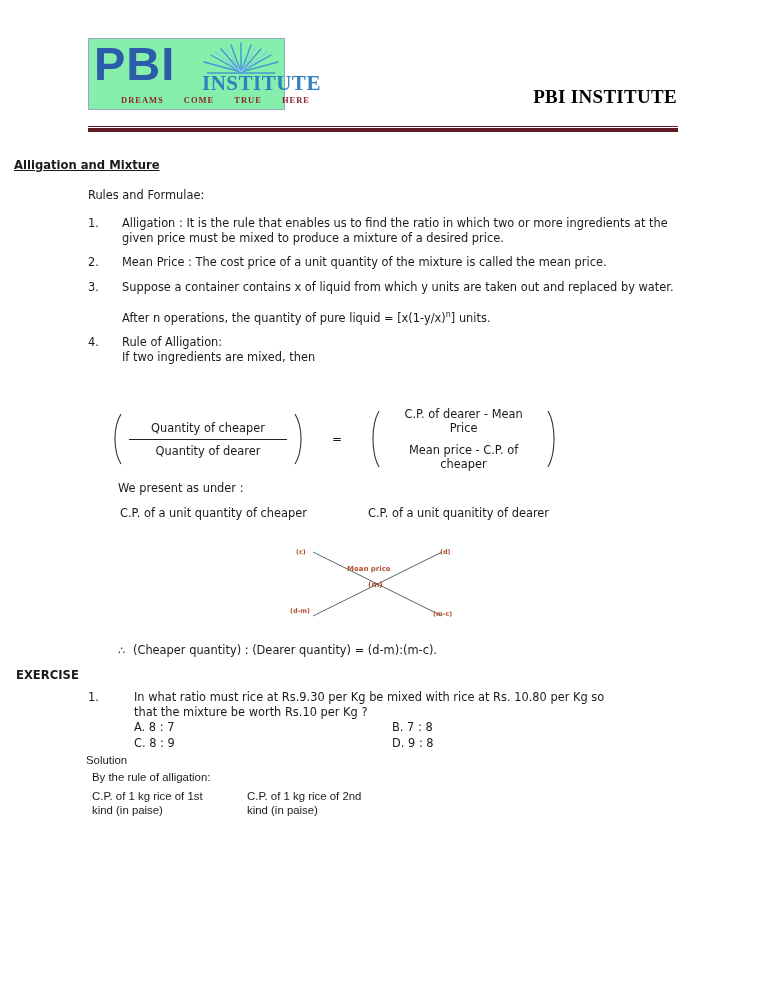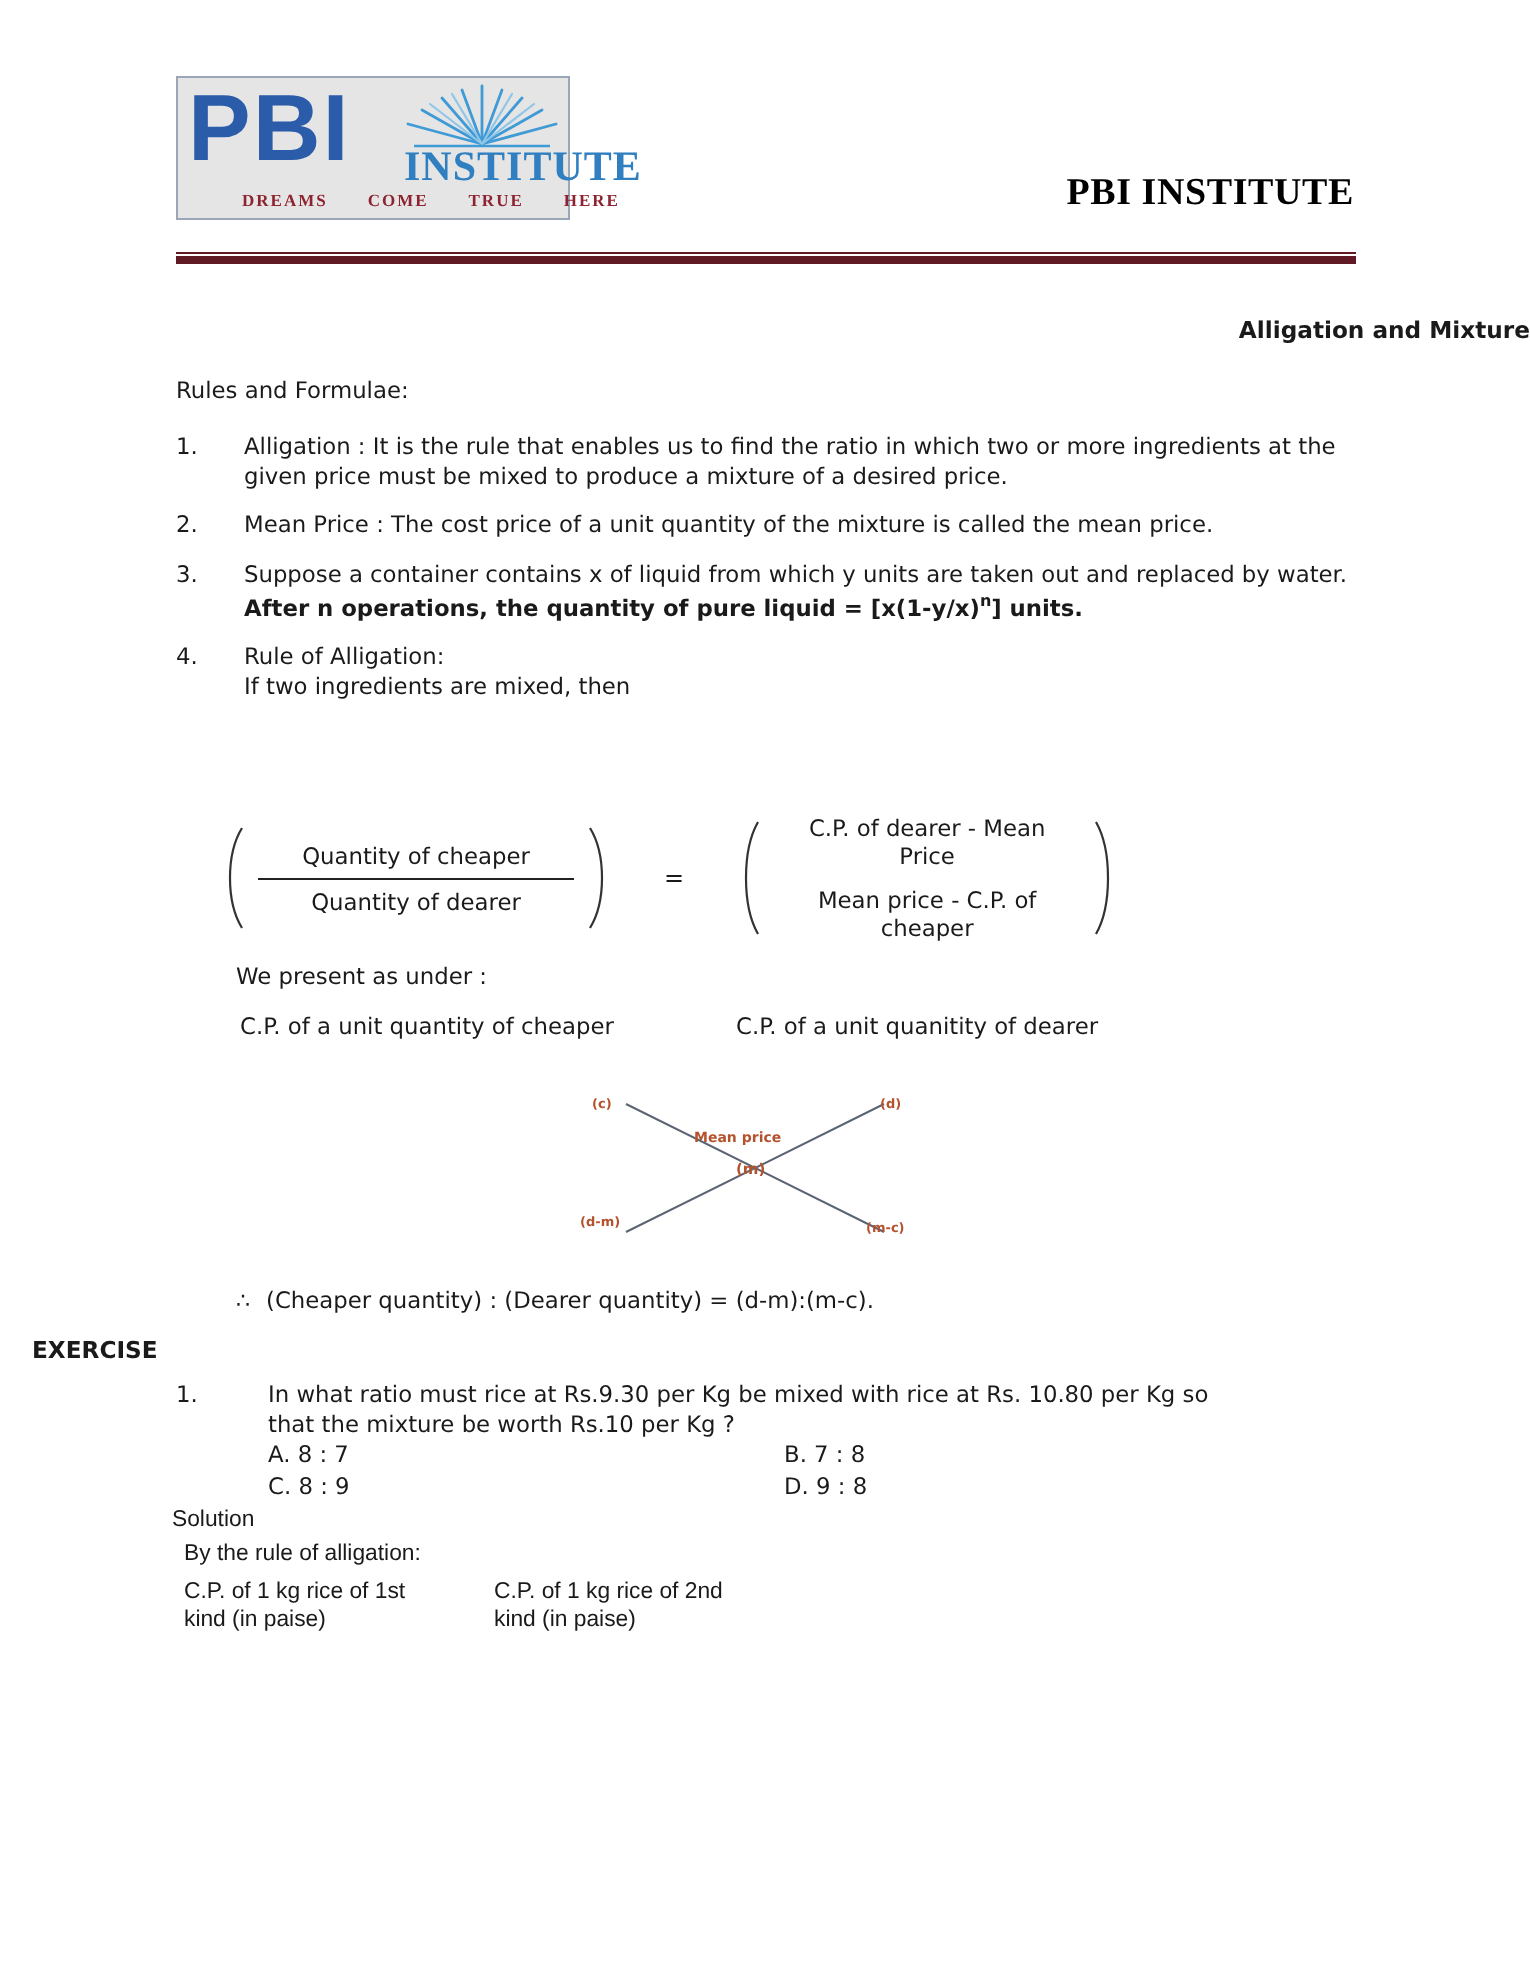--- a/index.html
+++ b/index.html
@@ -24,21 +24,21 @@
     width: 765px;
     height: 140px;
   }
   .logo-box {
     position: absolute;
     left: 88px;
     top: 38px;
     width: 197px;
     height: 72px;
     border: 1px solid #9aa7b8;
-    background: #e5e5e5;
+    background: #86efac;
     box-sizing: border-box;
   }
   .logo-inner {
     position: relative;
     width: 100%;
     height: 100%;
   }
   .logo-pbi {
     position: absolute;
     left: 5px;
@@ -120,25 +120,26 @@
   
   .doc {
     position: absolute;
     left: 0;
     top: 140px;
     width: 765px;
     font-size: 11.4px;
     line-height: 14.5px;
   }
   .doc-title {
-    text-align: right;
+    text-align: left;
     font-weight: bold;
     font-size: 11.6px;
     margin: 18px 0 0 0;
     padding-left: 14px;
+    text-decoration: underline;
   }
   .rules-label {
     position: absolute;
     left: 88px;
     top: 48px;
   }
 
   .numlist {
     position: absolute;
     left: 88px;
@@ -153,22 +154,21 @@
     position: absolute;
     left: 0;
     top: 0;
     width: 34px;
   }
   .li .txt {
     padding-left: 34px;
   }
   .sub-note {
     padding-left: 34px;
-    margin-top: 0;
-    font-weight: bold;
+    margin-top: 14px;
   }
   .sup { font-size: 8px; vertical-align: super; }
 
   
   .formula-row {
     position: absolute;
     left: 110px;
     top: 270px;
     width: 560px;
     display: flex;

